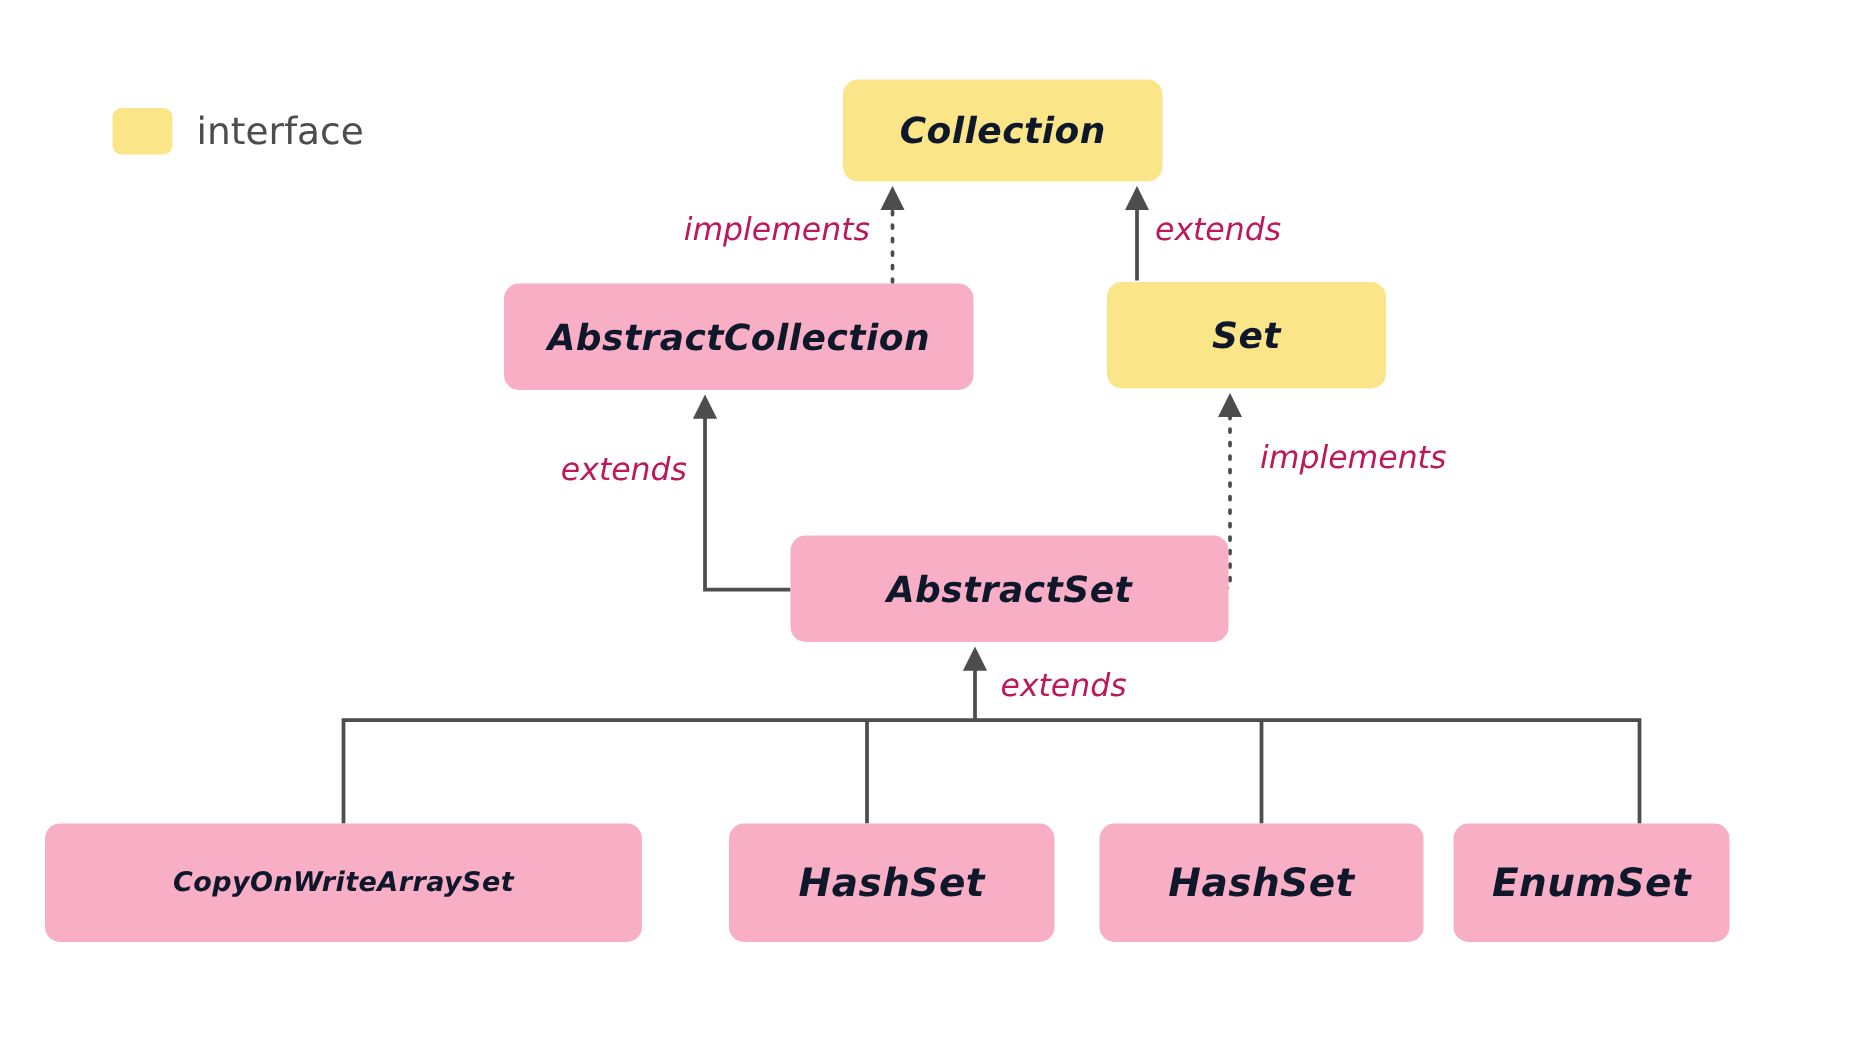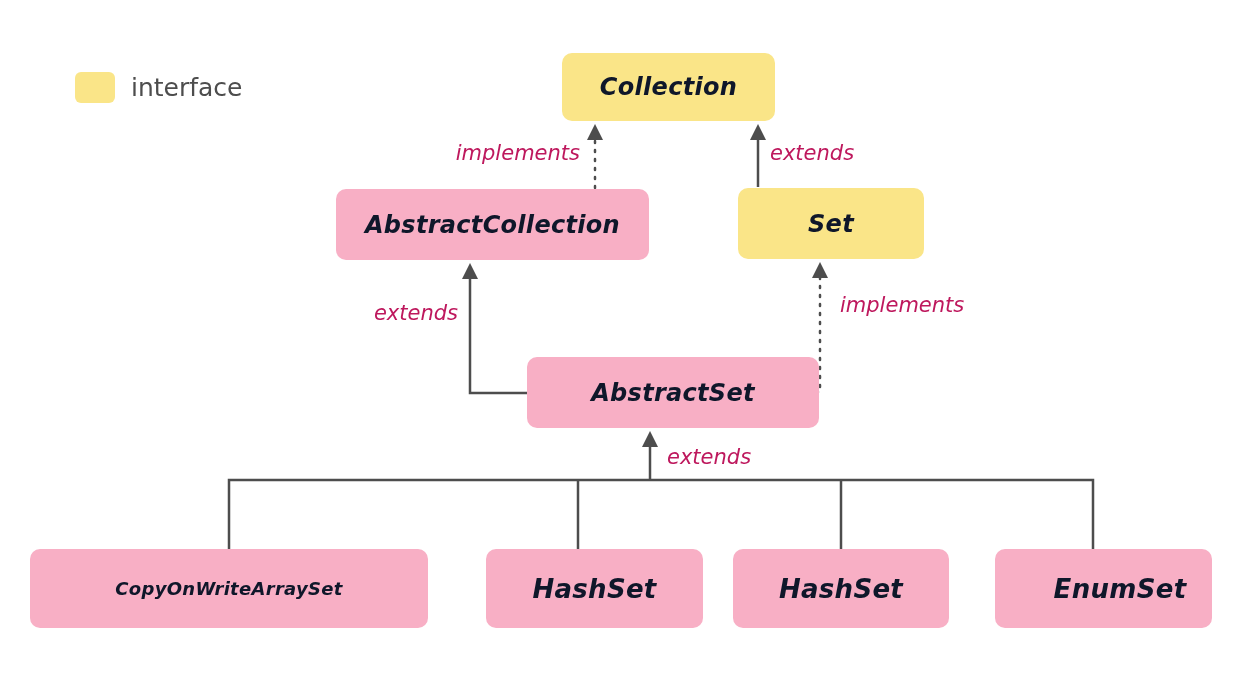--- a/index.html
+++ b/index.html
@@ -38,21 +38,21 @@
   .node.interface { background: #FAE588; }
   .node.class     { background: #F8AFC5; }
 
   .node-collection          { left: 562px; top: 53px;  width: 213px; height: 68px; font-size: 24px; }
   .node-abstract-collection { left: 312px; top: 189px; width: 313px; height: 71px; font-size: 24px; margin-left: 24px; }
   .node-set                 { left: 738px; top: 188px; width: 186px; height: 71px; font-size: 24px; }
   .node-abstract-set        { left: 527px; top: 357px; width: 292px; height: 71px; font-size: 24px; }
   .node-cowas               { left: 30px;  top: 549px; width: 398px; height: 79px; font-size: 18px; }
   .node-hashset             { left: 486px; top: 549px; width: 217px; height: 79px; font-size: 26px; }
   .node-treeset             { left: 733px; top: 549px; width: 216px; height: 79px; font-size: 26px; }
-  .node-enumset             { left: 995px; top: 549px; width: 184px; height: 79px; font-size: 26px; padding-left: 33px; }
+  .node-enumset             { left: 969px; top: 549px; width: 184px; height: 79px; font-size: 26px; }
 
   .edge-label {
     position: absolute;
     z-index: 2;
     font-style: italic;
     font-size: 21px;
     color: #be185d;
     white-space: nowrap;
   }
   .lbl-implements-top { left: 430px; top: 141px; width: 150px; text-align: right; }

